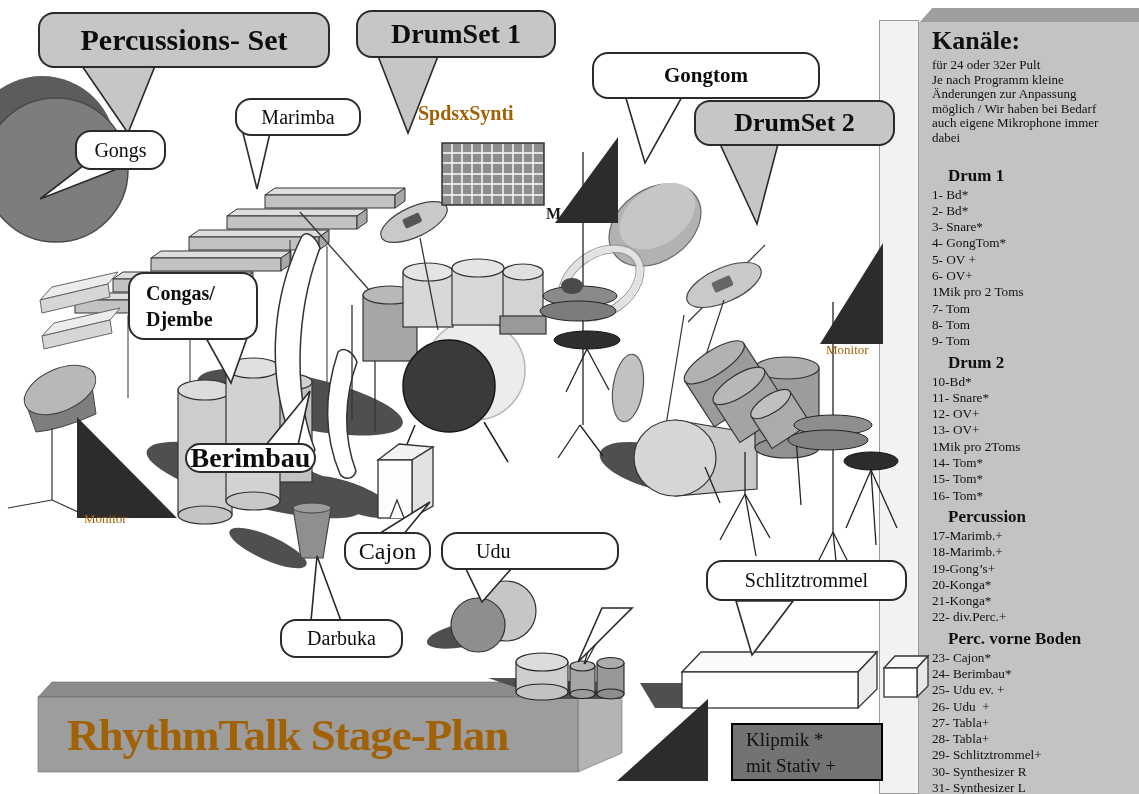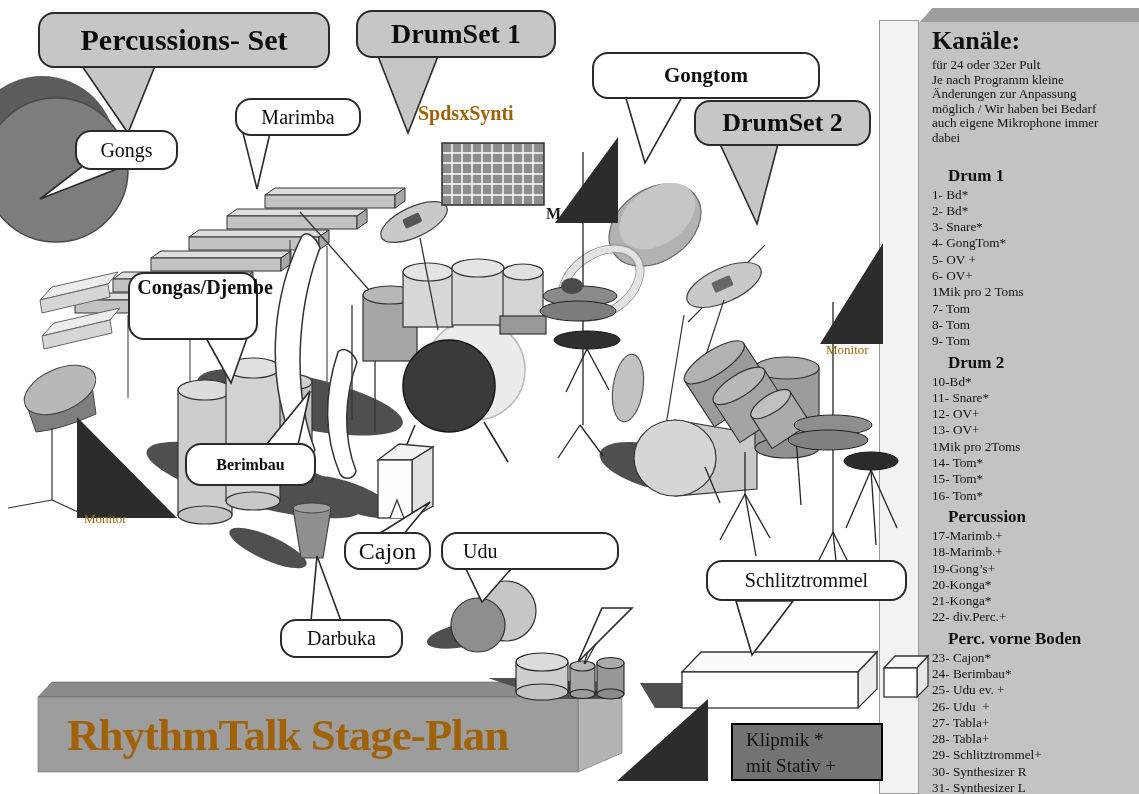--- a/index.html
+++ b/index.html
@@ -7,28 +7,28 @@
           font-family:"Liberation Serif",serif;color:#111;}
   svg.scene{position:absolute;left:0;top:0;z-index:2;}
   
   .bubble{position:absolute;display:flex;align-items:center;justify-content:center;
           background:#fff;border:2px solid #2a2a2a;border-radius:16px;color:#0d0d0d;
           z-index:3;box-sizing:border-box;line-height:1.12;}
   .bubble.gray{background:#c6c6c6;}
   #bbl-percussions{left:38px;top:12px;width:292px;height:56px;font-size:30px;font-weight:bold;}
   #bbl-drumset1{left:356px;top:10px;width:200px;height:48px;font-size:28px;font-weight:bold;}
   #bbl-gongtom{left:592px;top:52px;width:228px;height:47px;font-size:21px;font-weight:bold;}
-  #bbl-drumset2{left:694px;top:100px;width:177px;height:46px;font-size:26px;font-weight:bold;}
+  #bbl-drumset2{left:694px;top:100px;width:201px;height:46px;font-size:26px;font-weight:bold;}
   #bbl-marimba{left:202px;top:98px;width:126px;height:38px;font-size:20px;margin-left:33px;}
-  #bbl-gongs{left:75px;top:130px;width:103px;height:40px;font-size:20px;}
+  #bbl-gongs{left:75px;top:130px;width:91px;height:40px;font-size:20px;}
   #bbl-congas{left:128px;top:272px;width:130px;height:68px;font-size:20px;font-weight:bold;
-              flex-direction:row;align-items:flex-start;justify-content:center;padding-left:24px;line-height:1.3;}
-  #bbl-berimbau{left:185px;top:443px;width:131px;height:43px;font-size:16px;font-weight:bold;}
+              flex-direction:column;align-items:flex-start;justify-content:center;padding-left:16px;line-height:1.3;}
+  #bbl-berimbau{left:185px;top:443px;width:131px;height:30px;font-size:28px;font-weight:bold;}
   #bbl-cajon{left:344px;top:532px;width:87px;height:38px;font-size:24px;}
-  #bbl-udu{left:441px;top:532px;width:178px;height:38px;font-size:20px;justify-content:flex-start;padding-left:20px;}
+  #bbl-udu{left:441px;top:532px;width:178px;height:38px;font-size:20px;justify-content:flex-start;padding-left:33px;}
   #bbl-tablas{left:569px;top:569px;width:125px;height:39px;font-size:20px;}
   #bbl-darbuka{left:280px;top:619px;width:123px;height:39px;font-size:20px;}
   #bbl-schlitz{left:706px;top:560px;width:201px;height:41px;font-size:20px;}
   
   .plain{position:absolute;z-index:3;color:#a16207;}
   #lbl-spdsx{left:418px;top:102px;font-size:20px;font-weight:bold;}
   #lbl-monitor-left{left:84px;top:511px;font-size:13px;}
   #lbl-monitor-right{left:826px;top:342px;font-size:13px;}
   #lbl-banner{left:55px;top:709px;font-size:45px;font-weight:bold;letter-spacing:-1px;z-index:3;margin-left:12px;}
   

